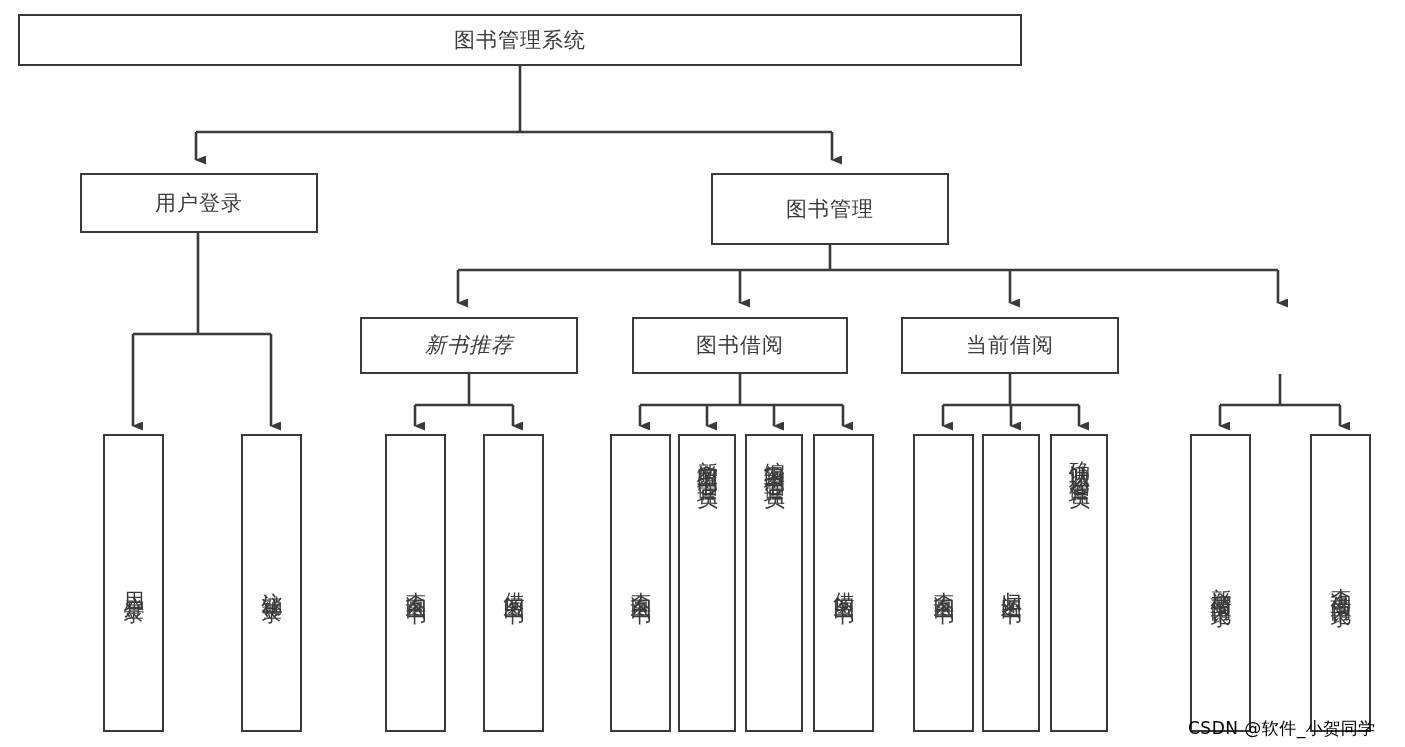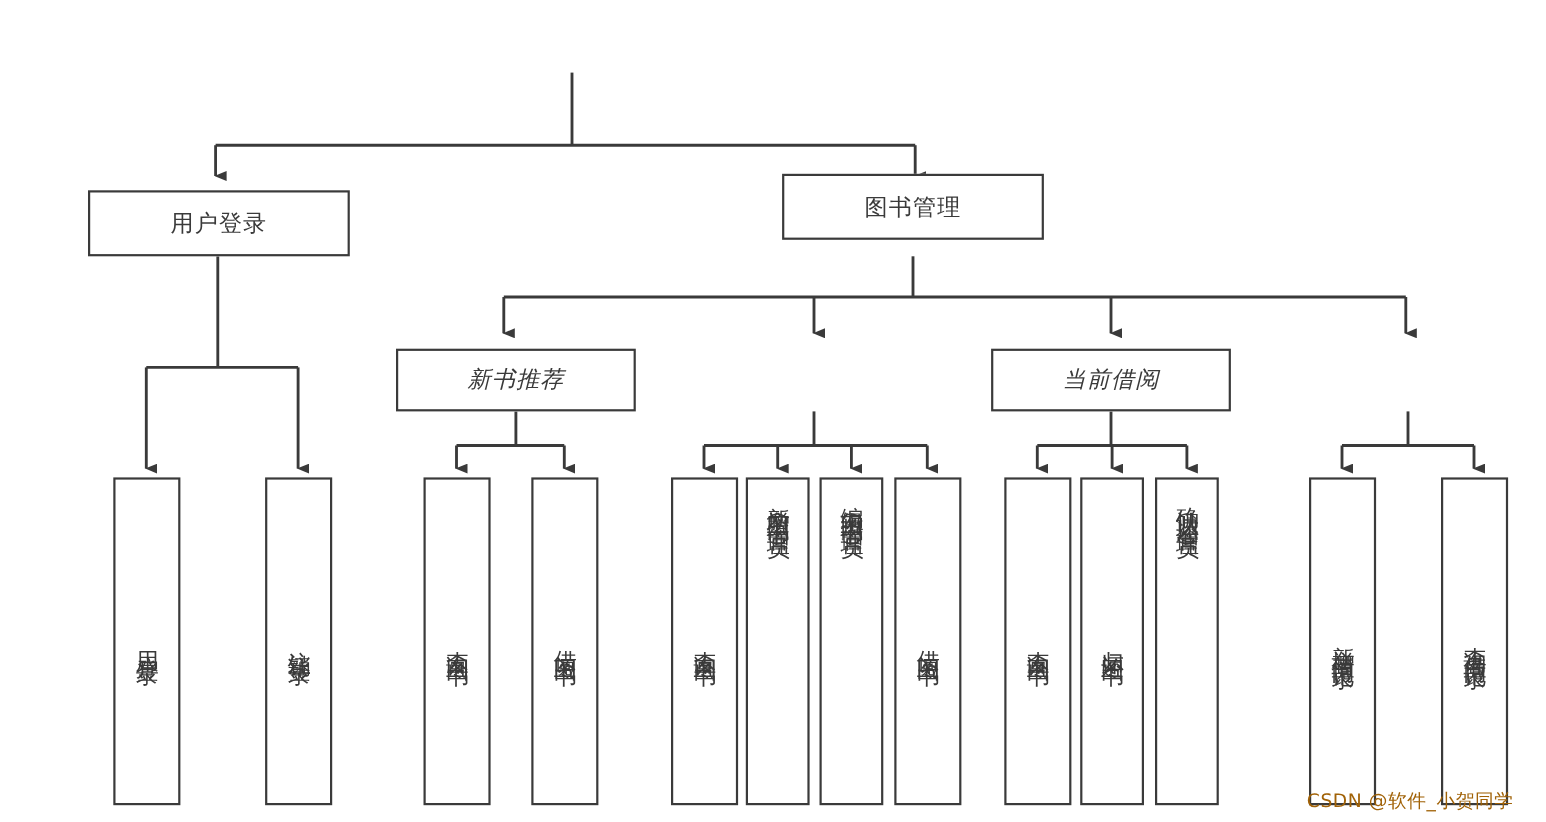--- a/index.html
+++ b/index.html
@@ -29,21 +29,21 @@
   .node.vert .lbl{
     writing-mode:vertical-rl;
     text-orientation:upright;
     font-size:21px;
     letter-spacing:4px;
     line-height:1.0;
   }
   .node.vert.mid{ align-items:center; padding-top:0; }
   .watermark{
     position:absolute;
-    color:#a16207;
+    color:#000000;
     font-size:17px;
     letter-spacing:0.5px;
     white-space:nowrap;
     user-select:none;
   }
 </style>
 </head>
 <body>
 
 <div id="stage">
@@ -91,32 +91,38 @@
       <path d="M1011,405 L1011,426" marker-end="url(#arw)"></path>
       <path d="M1079,405 L1079,426" marker-end="url(#arw)"></path>
 
       <path d="M1280,374 L1280,405"></path>
       <path d="M1220,405 L1340,405"></path>
       <path d="M1220,405 L1220,426" marker-end="url(#arw)"></path>
       <path d="M1340,405 L1340,426" marker-end="url(#arw)"></path>
     </g>
   </svg>
 
+  <div class="node horiz" style="left:18px;top:14px;width:1004px;height:52px;">
+    <span class="lbl">图书管理系统</span>
+  </div>
 
   <div class="node horiz" style="left:80px;top:173px;width:238px;height:60px;">
     <span class="lbl">用户登录</span>
   </div>
-  <div class="node horiz" style="left:711px;top:158px;width:238px;height:60px;">
+  <div class="node horiz" style="left:711px;top:173px;width:238px;height:72px;">
     <span class="lbl">图书管理</span>
   </div>
 
   <div class="node horiz" style="left:360px;top:317px;width:218px;height:57px;font-style:italic;">
     <span class="lbl">新书推荐</span>
   </div>
-  <div class="node horiz" style="left:901px;top:317px;width:218px;height:57px;font-style:italic;">
+  <div class="node horiz" style="left:632px;top:317px;width:216px;height:57px;">
+    <span class="lbl">图书借阅</span>
+  </div>
+  <div class="node horiz" style="left:901px;top:317px;width:218px;height:57px;">
     <span class="lbl">当前借阅</span>
   </div>
 
   <div class="node vert mid" style="left:103px;top:434px;width:61px;height:298px;">
     <span class="lbl">用户登录</span>
   </div>
   <div class="node vert mid" style="left:241px;top:434px;width:61px;height:298px;">
     <span class="lbl">注销登录</span>
   </div>
 

